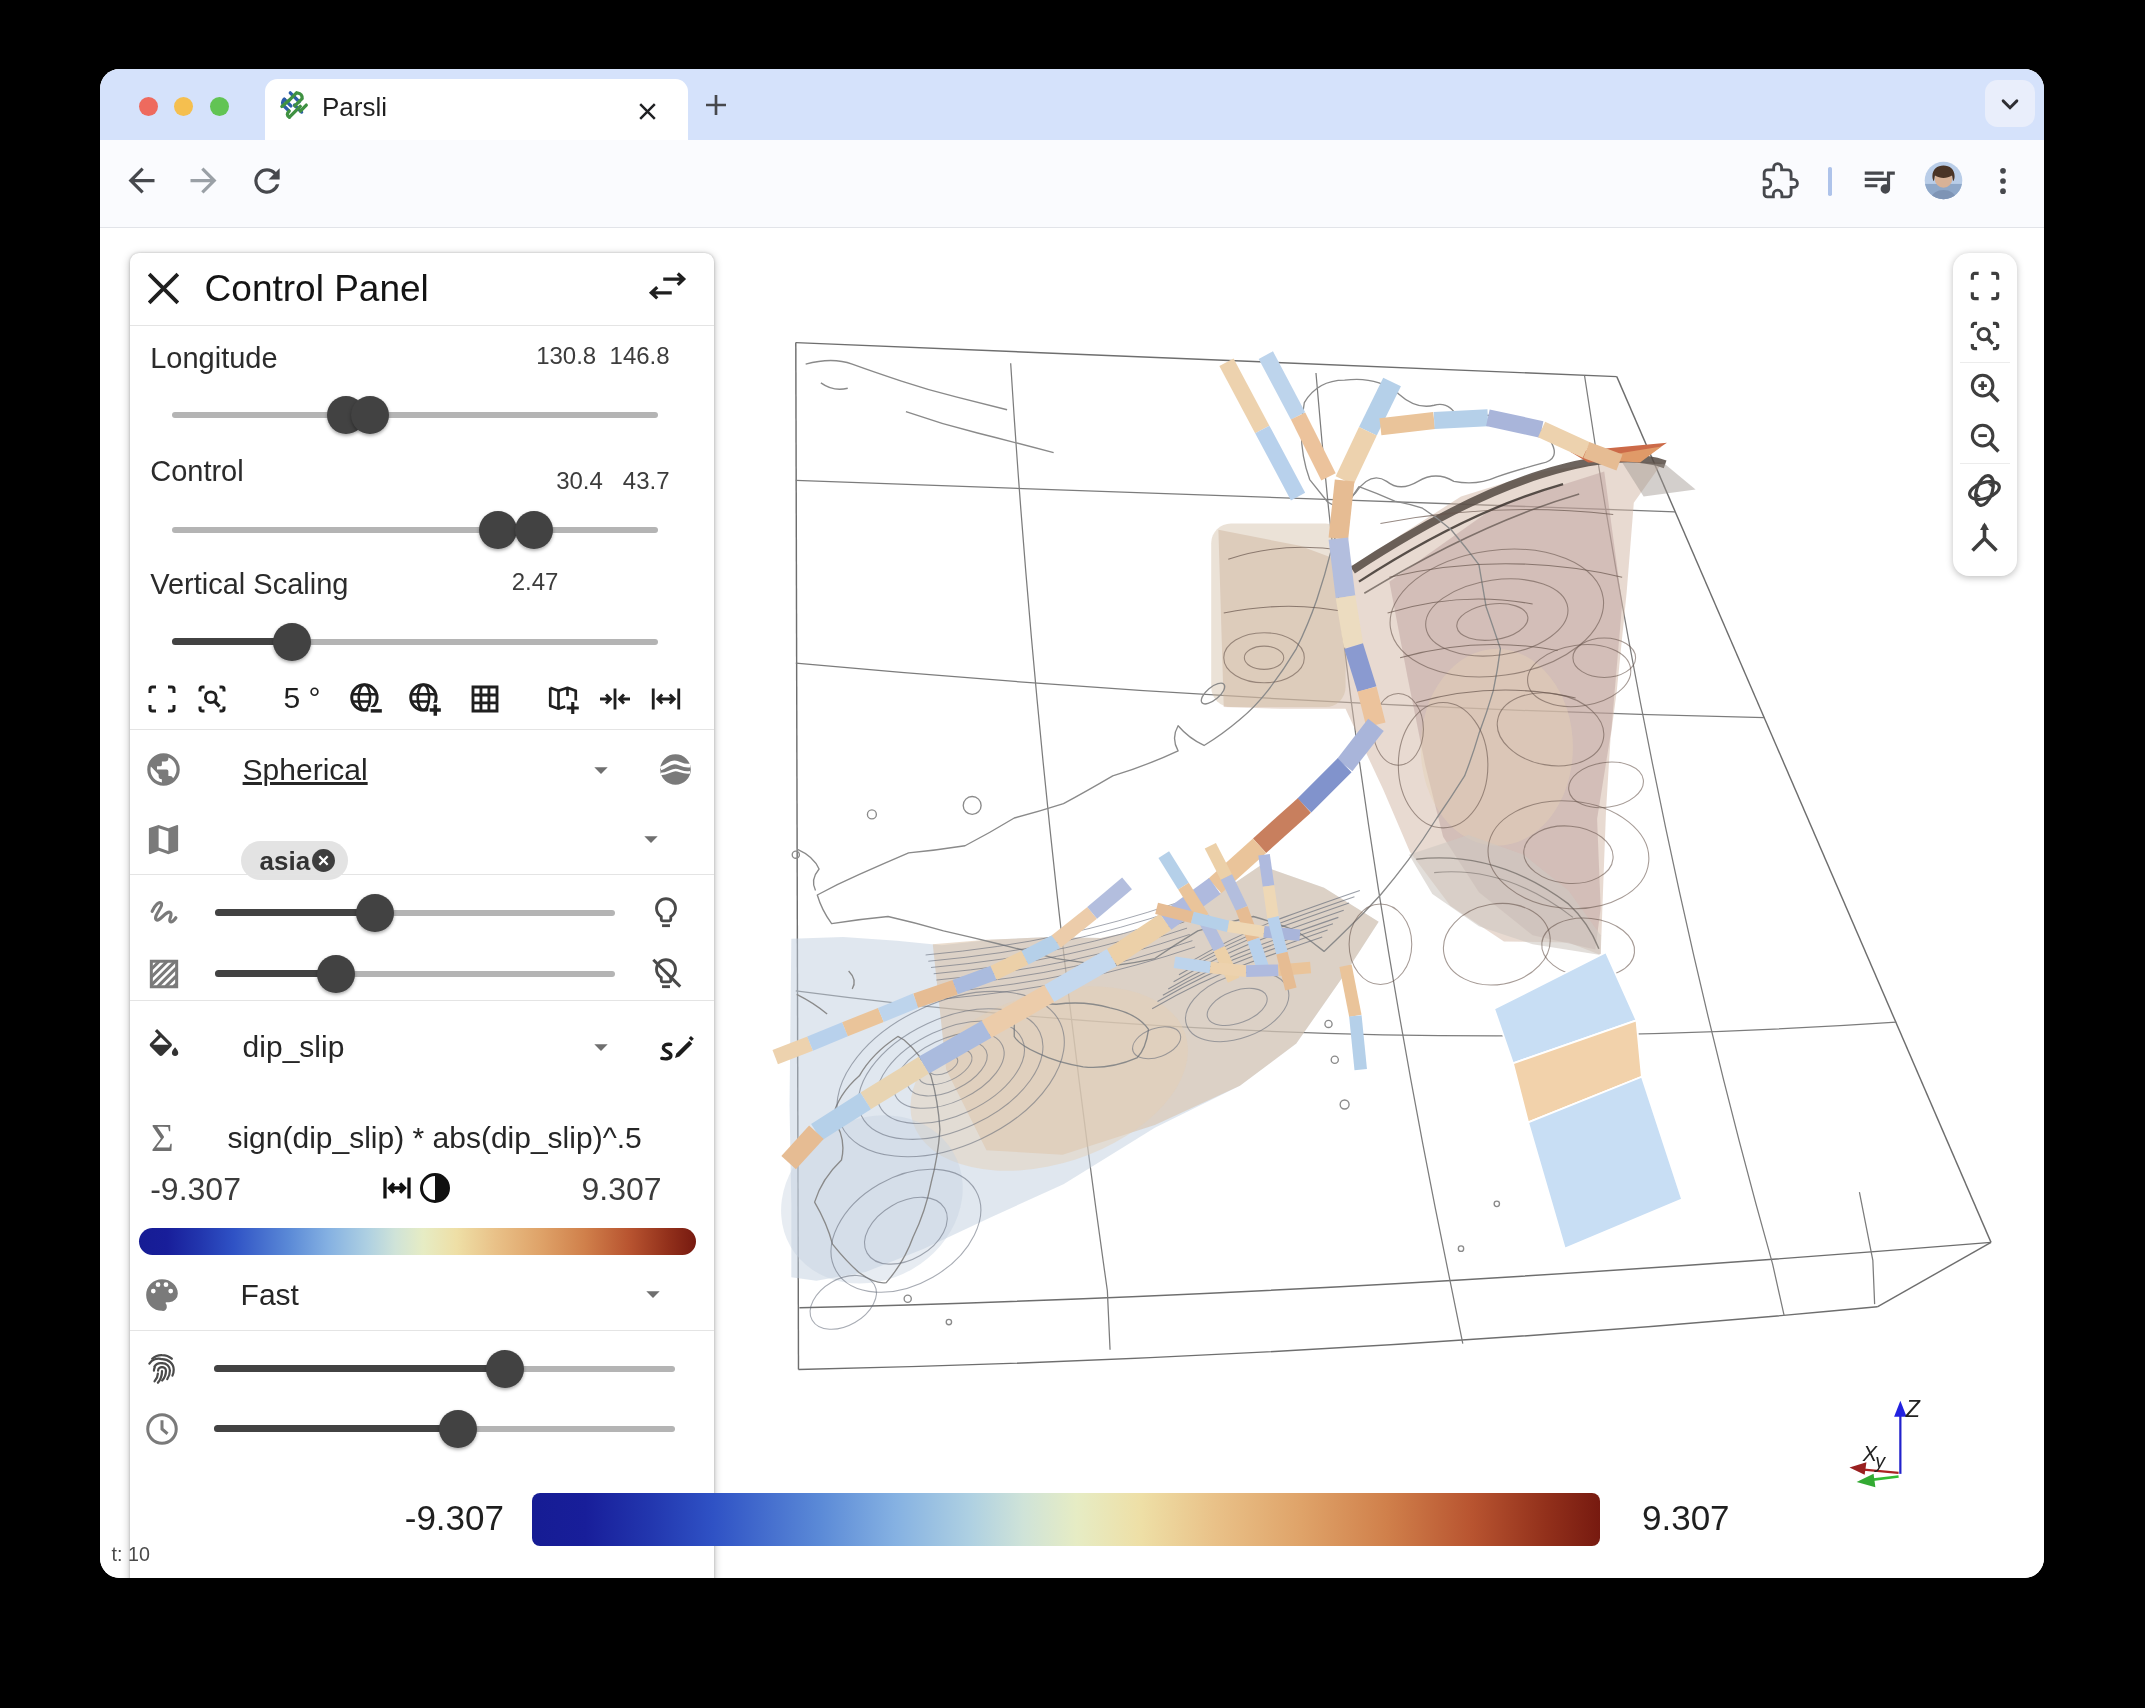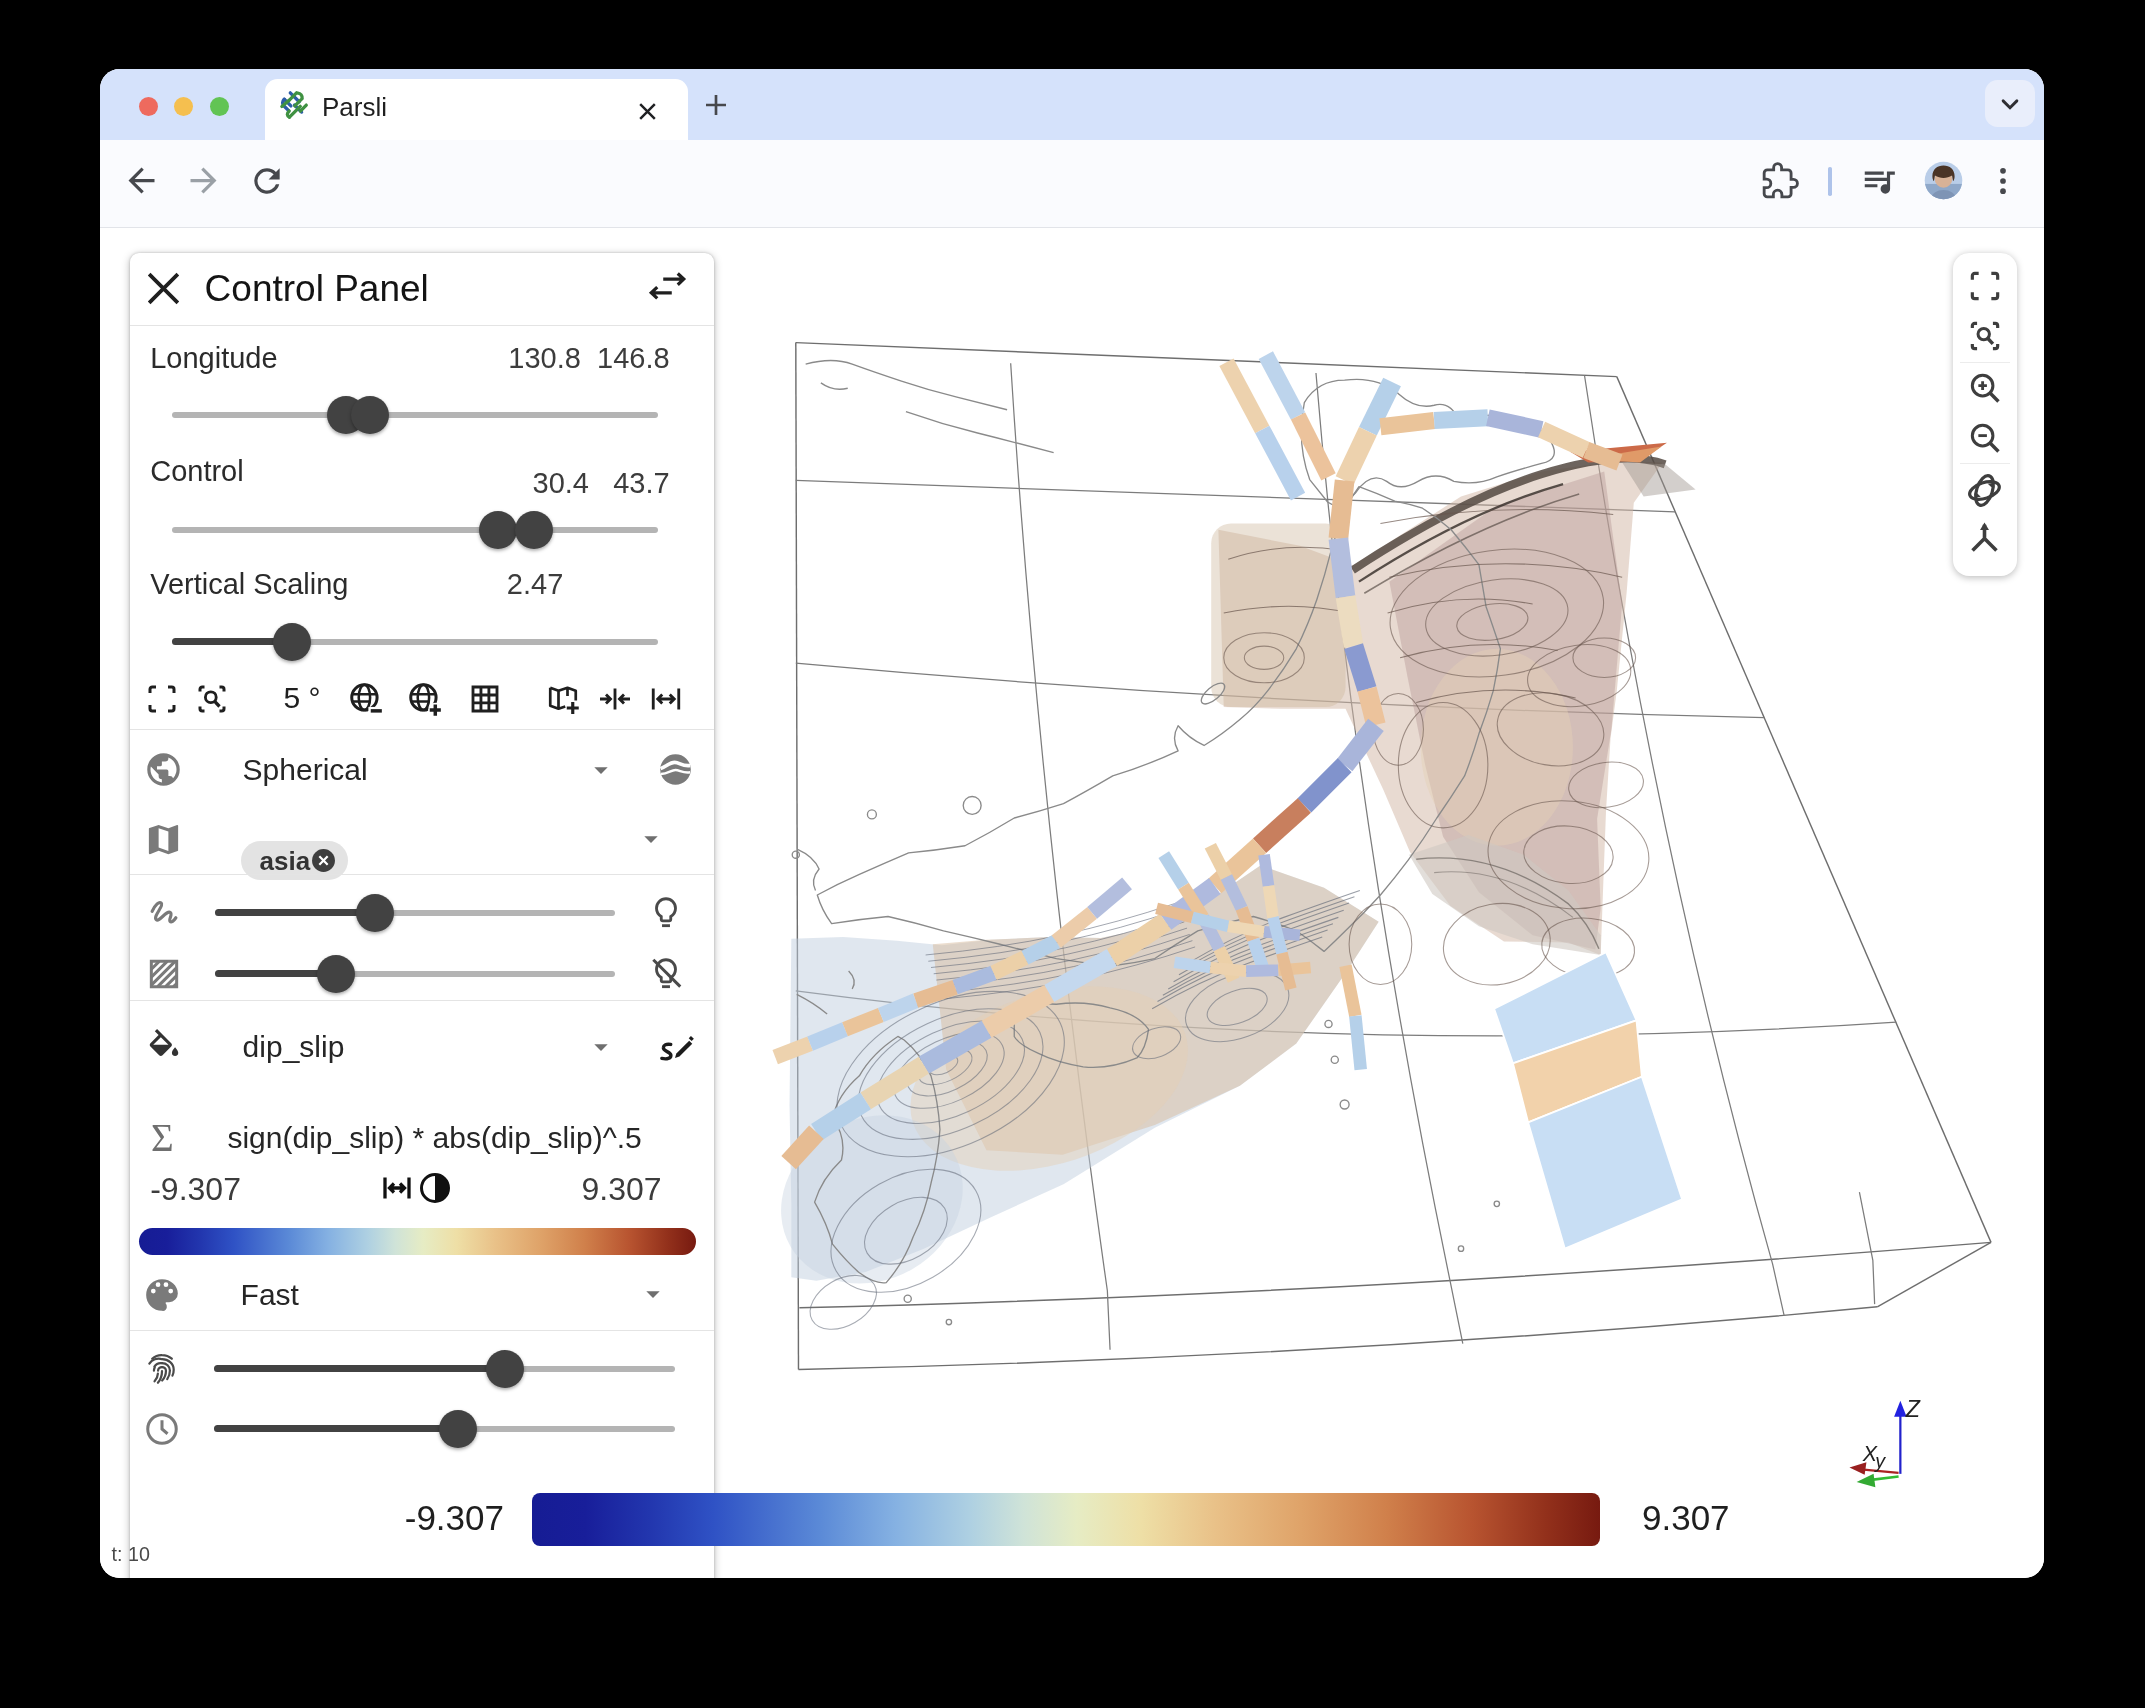--- a/index.html
+++ b/index.html
@@ -12,21 +12,21 @@
 #chevbtn{position:absolute;left:1885px;top:10.7px;width:50px;height:47px;border-radius:12.5px;background:#e9eefb;}
 #toolbar{position:absolute;left:0;top:71px;width:100%;height:87px;background:#fafbfe;}
 #pill{position:absolute;left:221px;top:81px;width:1411px;height:64px;border-radius:32px;background:#e9eef9;}
 #pillcircle{position:absolute;left:1.8px;top:8px;width:47px;height:47px;border-radius:50%;background:#fff;}
 #url{position:absolute;left:61px;top:17px;font-size:27px;color:#202124;}
 #content{position:absolute;left:0;top:158px;width:1944px;height:1351px;background:#fff;border-top:0.9px solid #e2e4e9;}
 #panel{position:absolute;left:29.6px;top:25px;width:584px;height:1498px;background:#fff;border-radius:9px;box-shadow:0 2.7px 9px rgba(0,0,0,.28),0 0.9px 2.7px rgba(0,0,0,.2);}
 #rtools{position:absolute;left:1853px;top:25px;width:64px;height:323px;background:#fff;border-radius:16px;box-shadow:0 1.8px 7.2px rgba(0,0,0,.25);}
 .hr{position:absolute;left:0;width:100%;height:0;border-top:1.8px solid #e4e4e4;}
 .lbl{position:absolute;font-size:29px;color:#2b2b2b;}
-.val{position:absolute;font-size:29px;color:#3c3c3c;}
+.val{position:absolute;font-size:24px;color:#3c3c3c;}
 .track{position:absolute;height:6.3px;border-radius:3.6px;background:#b4b4b4;}
 .tdark{position:absolute;height:7.2px;border-radius:3.6px;background:#424242;}
 .knob{position:absolute;width:38px;height:38px;border-radius:50%;background:#424242;box-shadow:0 1.8px 3.6px rgba(0,0,0,.35);}
 .chip{position:absolute;background:#e3e3e3;border-radius:19.7px;font-size:26px;color:#333;}
 #legendbar{position:absolute;left:432px;top:1265px;width:1068px;height:53px;border-radius:8px;}
 .fastgrad{background:linear-gradient(90deg,#161c94 0%,#181e9a 5%,#2236ae 11%,#2f52c5 17%,#5b8ad7 27%,#85b1e2 34%,#aed0e2 41%,#cfe3d8 46%,#e6ecc4 51%,#eedfa6 57%,#e9c188 64%,#dfa369 72%,#d0804b 80%,#b85430 88%,#92301b 95%,#771a10 100%);}
 #legleft{position:absolute;left:270px;top:1270px;width:134px;text-align:right;font-size:35px;color:#1f1f1f;}
 #legright{position:absolute;left:1542px;top:1270px;font-size:35px;color:#1f1f1f;}
 #tlab{position:absolute;left:11.6px;top:1315px;font-size:19.7px;color:#4a4a4a;}
 svg{display:block;}
@@ -343,21 +343,21 @@
         </svg>
       <svg class="ic" width="36" height="36" viewBox="0 0 24 24" style="left:518px;top:428px">
           <path d="M3.5 5v14M20.5 5v14" stroke="#1f1f1f" stroke-width="1.9"></path>
           <path d="M6 12h12M9.5 9 6.5 12l3 3M14.5 9l3 3-3 3" stroke="#1f1f1f" stroke-width="1.9" fill="none"></path>
         </svg>
       <div class="hr" style="top:476px"></div>
 
       <svg class="ic" width="39" height="39" viewBox="0 0 24 24" style="left:14.3px;top:497px">
           <path d="M17.9 17.39A2 2 0 0 0 16 16h-1v-3a1 1 0 0 0-1-1H8v-2h2a1 1 0 0 0 1-1V7h2a2 2 0 0 0 2-2v-.41a7.984 7.984 0 0 1 2.9 12.8M11 19.93c-3.95-.49-7-3.85-7-7.93 0-.62.08-1.21.21-1.79L9 15v1a2 2 0 0 0 2 2m1-16A10 10 0 0 0 2 12a10 10 0 0 0 10 10 10 10 0 0 0 10-10A10 10 0 0 0 12 2z" fill="#7a7a7a"></path>
         </svg>
-      <div class="lbl" style="left:113px;top:500px;font-size:30px;color:#262626;">Spherical</div>
+      <div class="lbl" style="left:113px;top:500px;font-size:30px;color:#262626;text-decoration:underline;">Spherical</div>
       <svg class="ic" width="32" height="32" viewBox="0 0 24 24" style="left:455px;top:501px">
           <path d="M7 10l5 5 5-5z" fill="#6f6f6f"></path>
         </svg>
       <svg class="ic" width="39" height="39" viewBox="0 0 24 24" style="left:526px;top:497px">
           <circle cx="12" cy="12" r="9.4" fill="#7a7a7a"></circle>
           <path d="M2.8 11.5C6.5 10 8.5 7.6 11.5 7.6c3.2 0 4.4 2.6 9.6 1.9" stroke="#fff" stroke-width="2.2" fill="none"></path>
           <path d="M3 14.8c4.6-.3 6.2-2.5 9-2.5 2.6 0 4.6 2.2 9 1.4" stroke="#fff" stroke-width="1.5" fill="none"></path>
         </svg>
 
       <svg class="ic" width="39" height="39" viewBox="0 0 24 24" style="left:14.3px;top:567px">

